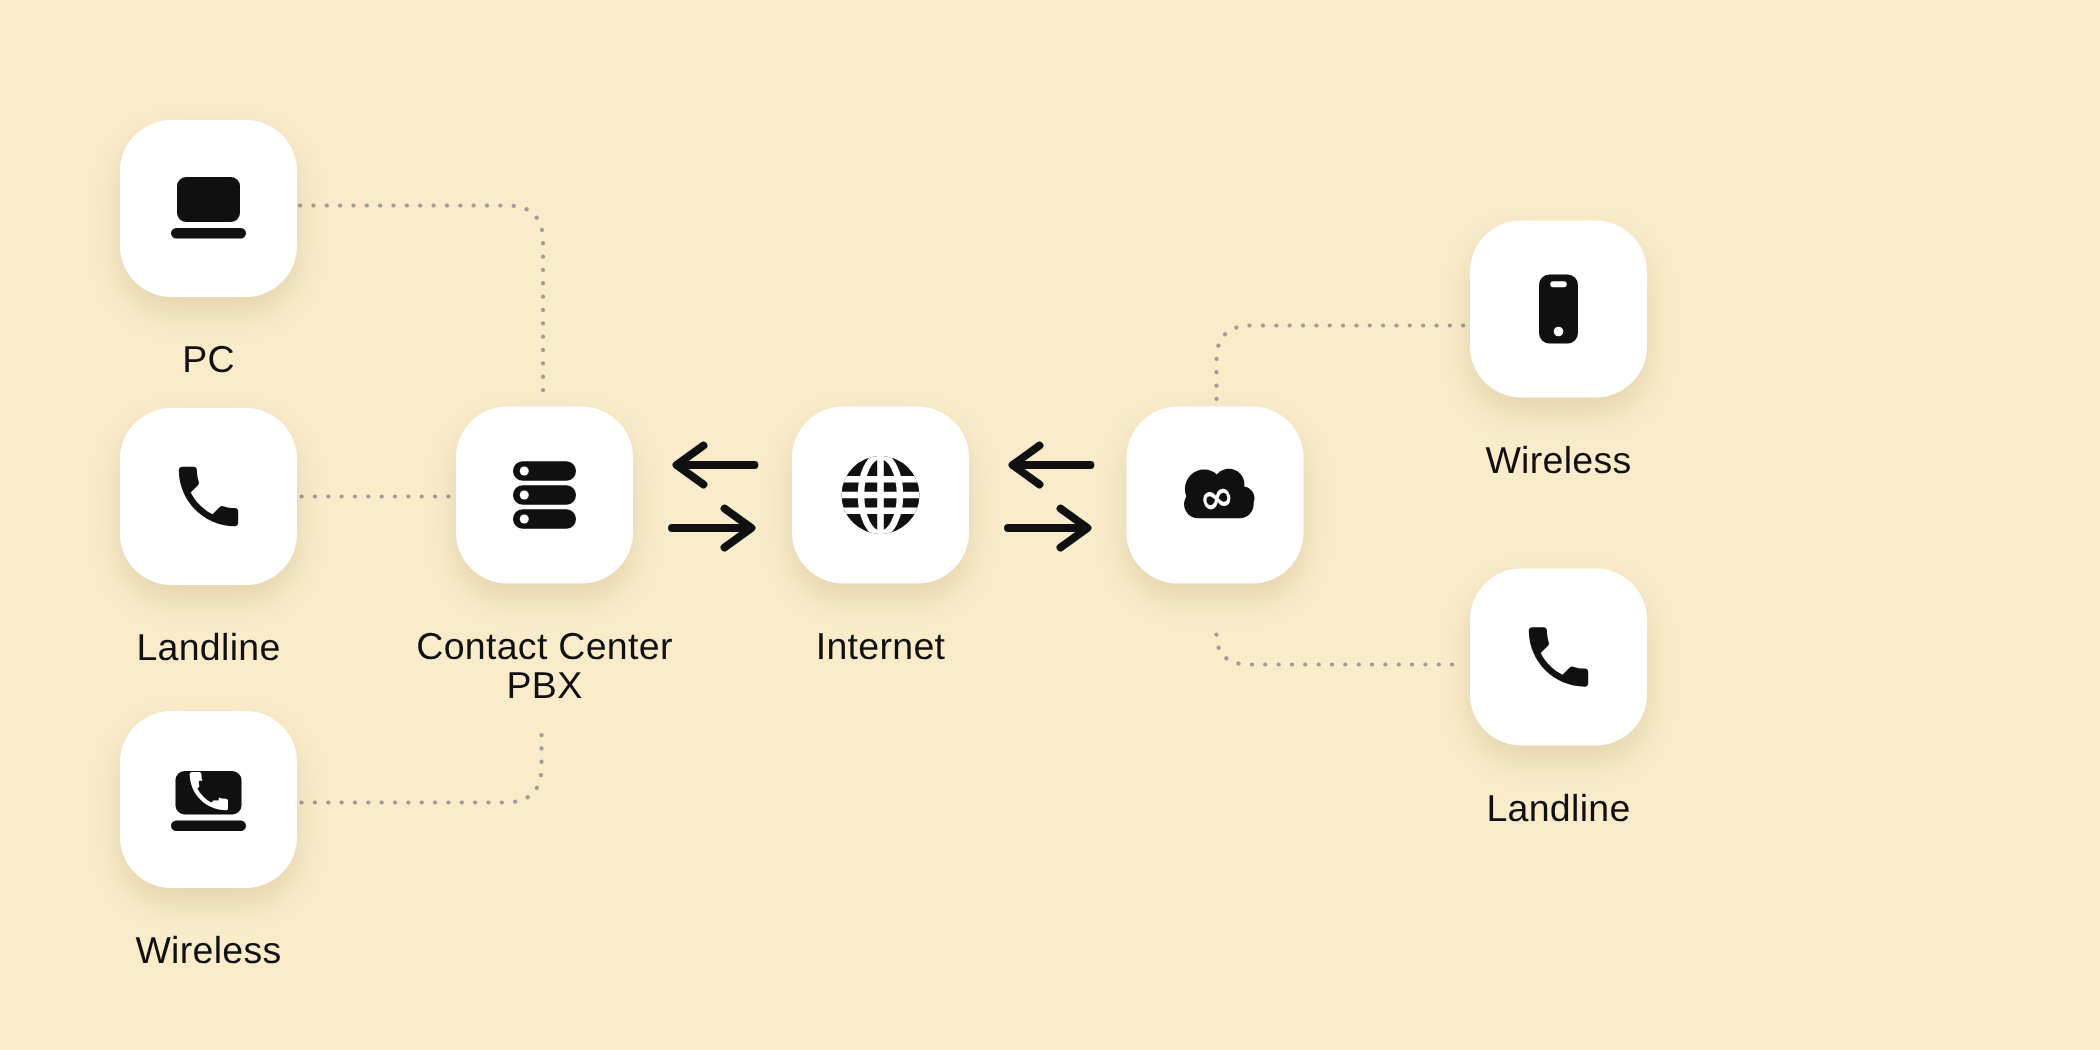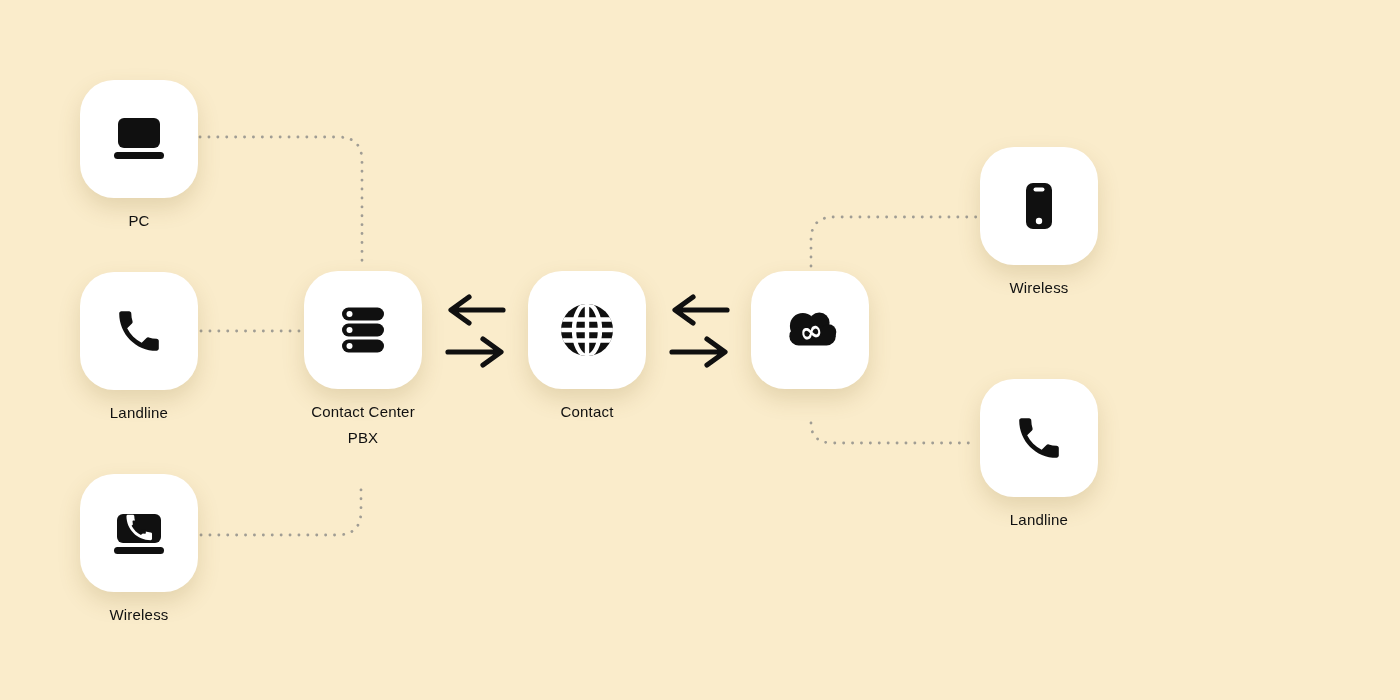--- a/index.html
+++ b/index.html
@@ -18,21 +18,21 @@
     stroke-linecap:round;stroke-linejoin:round;
   }
   .node{position:absolute;width:220px;text-align:center;}
   .card{
     width:118px;height:118px;margin:0 auto;
     background:var(--card,#FFFFFF);border-radius:34px;
     box-shadow:0 10px 22px rgba(130,100,40,0.18);
     display:flex;align-items:center;justify-content:center;
   }
   .label{
-    margin-top:10px;font-size:15px;line-height:26px;
+    margin-top:29px;font-size:25px;line-height:26px;
     color:var(--ink,#151515);letter-spacing:.2px;
   }
   .ink{fill:var(--ink,#0e0e0e);}
   .wt{fill:#FFFFFF;}
   .stroke-ink{fill:none;stroke:var(--ink,#0e0e0e);stroke-linecap:round;stroke-linejoin:round;}
   .stroke-wt{fill:none;stroke:#FFFFFF;}
   
   .pos-pc{left:29px;top:80px;}
   .pos-landline-left{left:29px;top:272px;}
   .pos-softphone{left:29px;top:474px;}
@@ -126,21 +126,21 @@
         <circle class="ink" cx="32" cy="32" r="26"></circle>
         <g clip-path="url(#globeclip)" class="stroke-wt" stroke-width="4.4">
           <line x1="3" y1="21.5" x2="61" y2="21.5"></line>
           <line x1="3" y1="32" x2="61" y2="32"></line>
           <line x1="3" y1="42.5" x2="61" y2="42.5"></line>
           <line x1="32" y1="3" x2="32" y2="61"></line>
           <ellipse cx="32" cy="32" rx="13" ry="26"></ellipse>
         </g>
       </svg>
     </div>
-    <div class="label">Contact</div>
+    <div class="label">Internet</div>
   </div>
 
   <div class="node pos-sip-trunk">
     <div class="card">
       <svg width="66" height="66" viewBox="0 0 64 64">
         <g class="ink">
           <circle cx="25" cy="28" r="12.5"></circle>
           <circle cx="41" cy="25" r="10"></circle>
           <circle cx="50" cy="34" r="7.5"></circle>
           <rect x="12" y="29" width="45" height="18" rx="9"></rect>

